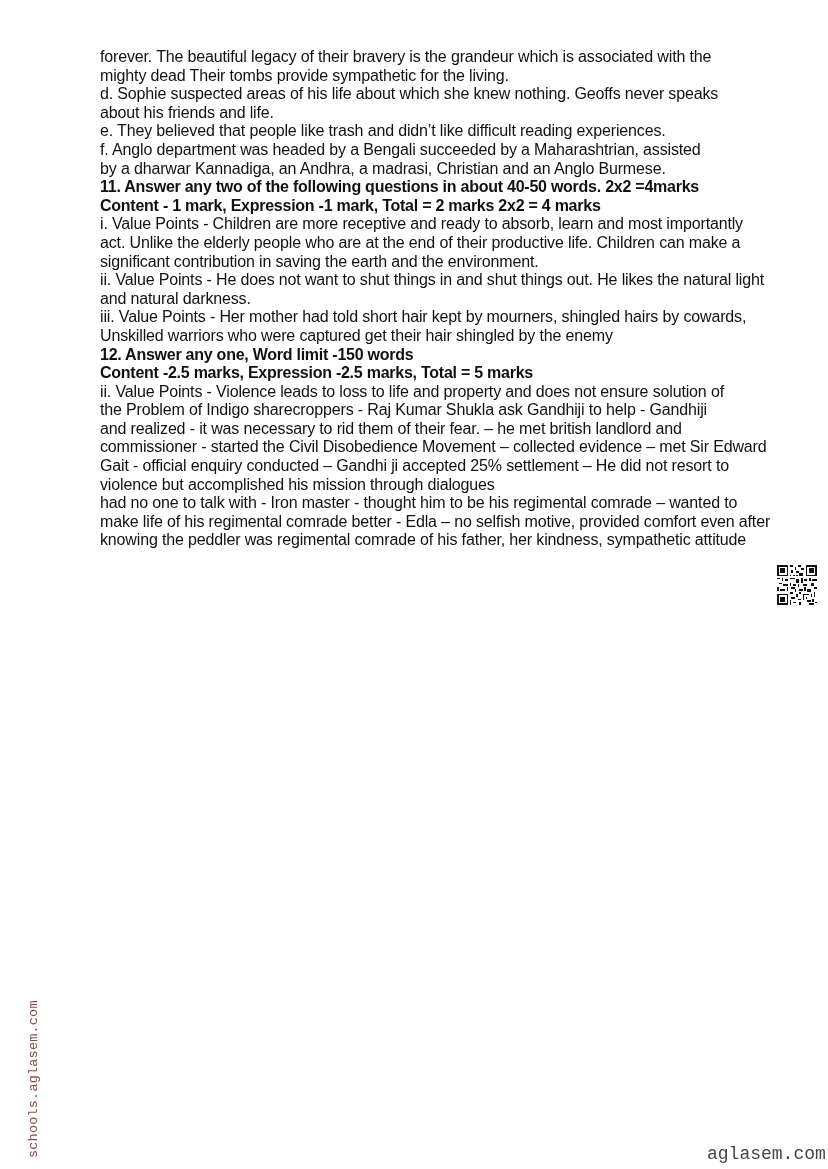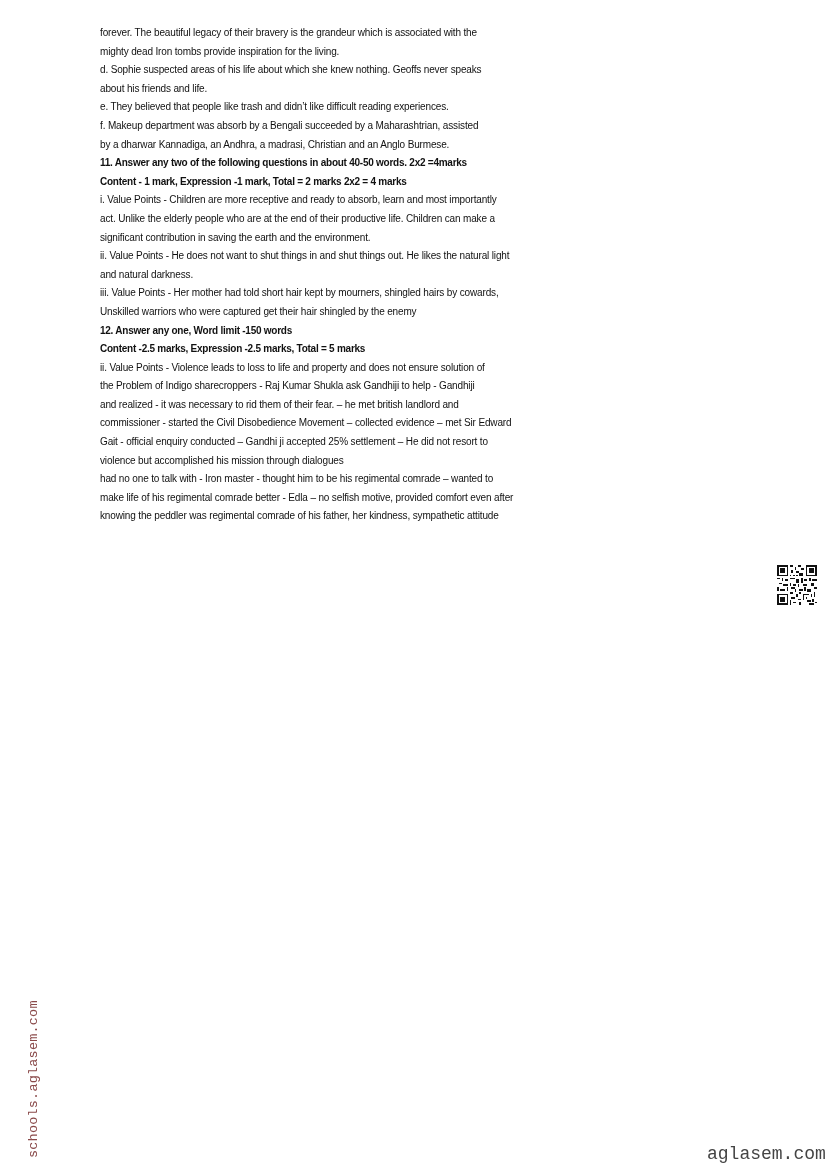--- a/index.html
+++ b/index.html
@@ -9,24 +9,24 @@
     }
     body {
       width: 828px;
       height: 1169px;
       position: relative;
       overflow: hidden;
     }
     .page-content {
       position: absolute;
       left: 100px;
-      top: 24px;
+      top: 48px;
       width: 620px;
       font-family: "Liberation Sans", sans-serif;
-      font-size: 10px;
+      font-size: 16px;
       line-height: 18.6px;
       color: #111111;
     }
     .line {
       white-space: nowrap;
       margin: 0;
       letter-spacing: -0.15px;
     }
     .bold {
       font-weight: bold;
@@ -59,25 +59,25 @@
       font-size: 18px;
       color: #444444;
       white-space: nowrap;
     }
   </style>
 </head>
 <body>
 
 <div class="page-content">
   <p class="line">forever. The beautiful legacy of their bravery is the grandeur which is associated with the</p>
-  <p class="line">mighty dead Iron tombs provide inspiration for the living.</p>
+  <p class="line">mighty dead Their tombs provide sympathetic for the living.</p>
   <p class="line">d. Sophie suspected areas of his life about which she knew nothing. Geoffs never speaks</p>
   <p class="line">about his friends and life.</p>
   <p class="line">e. They believed that people like trash and didn’t like difficult reading experiences.</p>
-  <p class="line">f. Makeup department was absorb by a Bengali succeeded by a Maharashtrian, assisted</p>
+  <p class="line">f. Anglo department was headed by a Bengali succeeded by a Maharashtrian, assisted</p>
   <p class="line">by a dharwar Kannadiga, an Andhra, a madrasi, Christian and an Anglo Burmese.</p>
   <p class="line bold">11. Answer any two of the following questions in about 40-50 words. 2x2 =4marks</p>
   <p class="line bold">Content - 1 mark, Expression -1 mark, Total = 2 marks 2x2 = 4 marks</p>
   <p class="line">i. Value Points - Children are more receptive and ready to absorb, learn and most importantly</p>
   <p class="line">act. Unlike the elderly people who are at the end of their productive life. Children can make a</p>
   <p class="line">significant contribution in saving the earth and the environment.</p>
   <p class="line">ii. Value Points - He does not want to shut things in and shut things out. He likes the natural light</p>
   <p class="line">and natural darkness.</p>
   <p class="line">iii. Value Points - Her mother had told short hair kept by mourners, shingled hairs by cowards,</p>
   <p class="line">Unskilled warriors who were captured get their hair shingled by the enemy</p>

